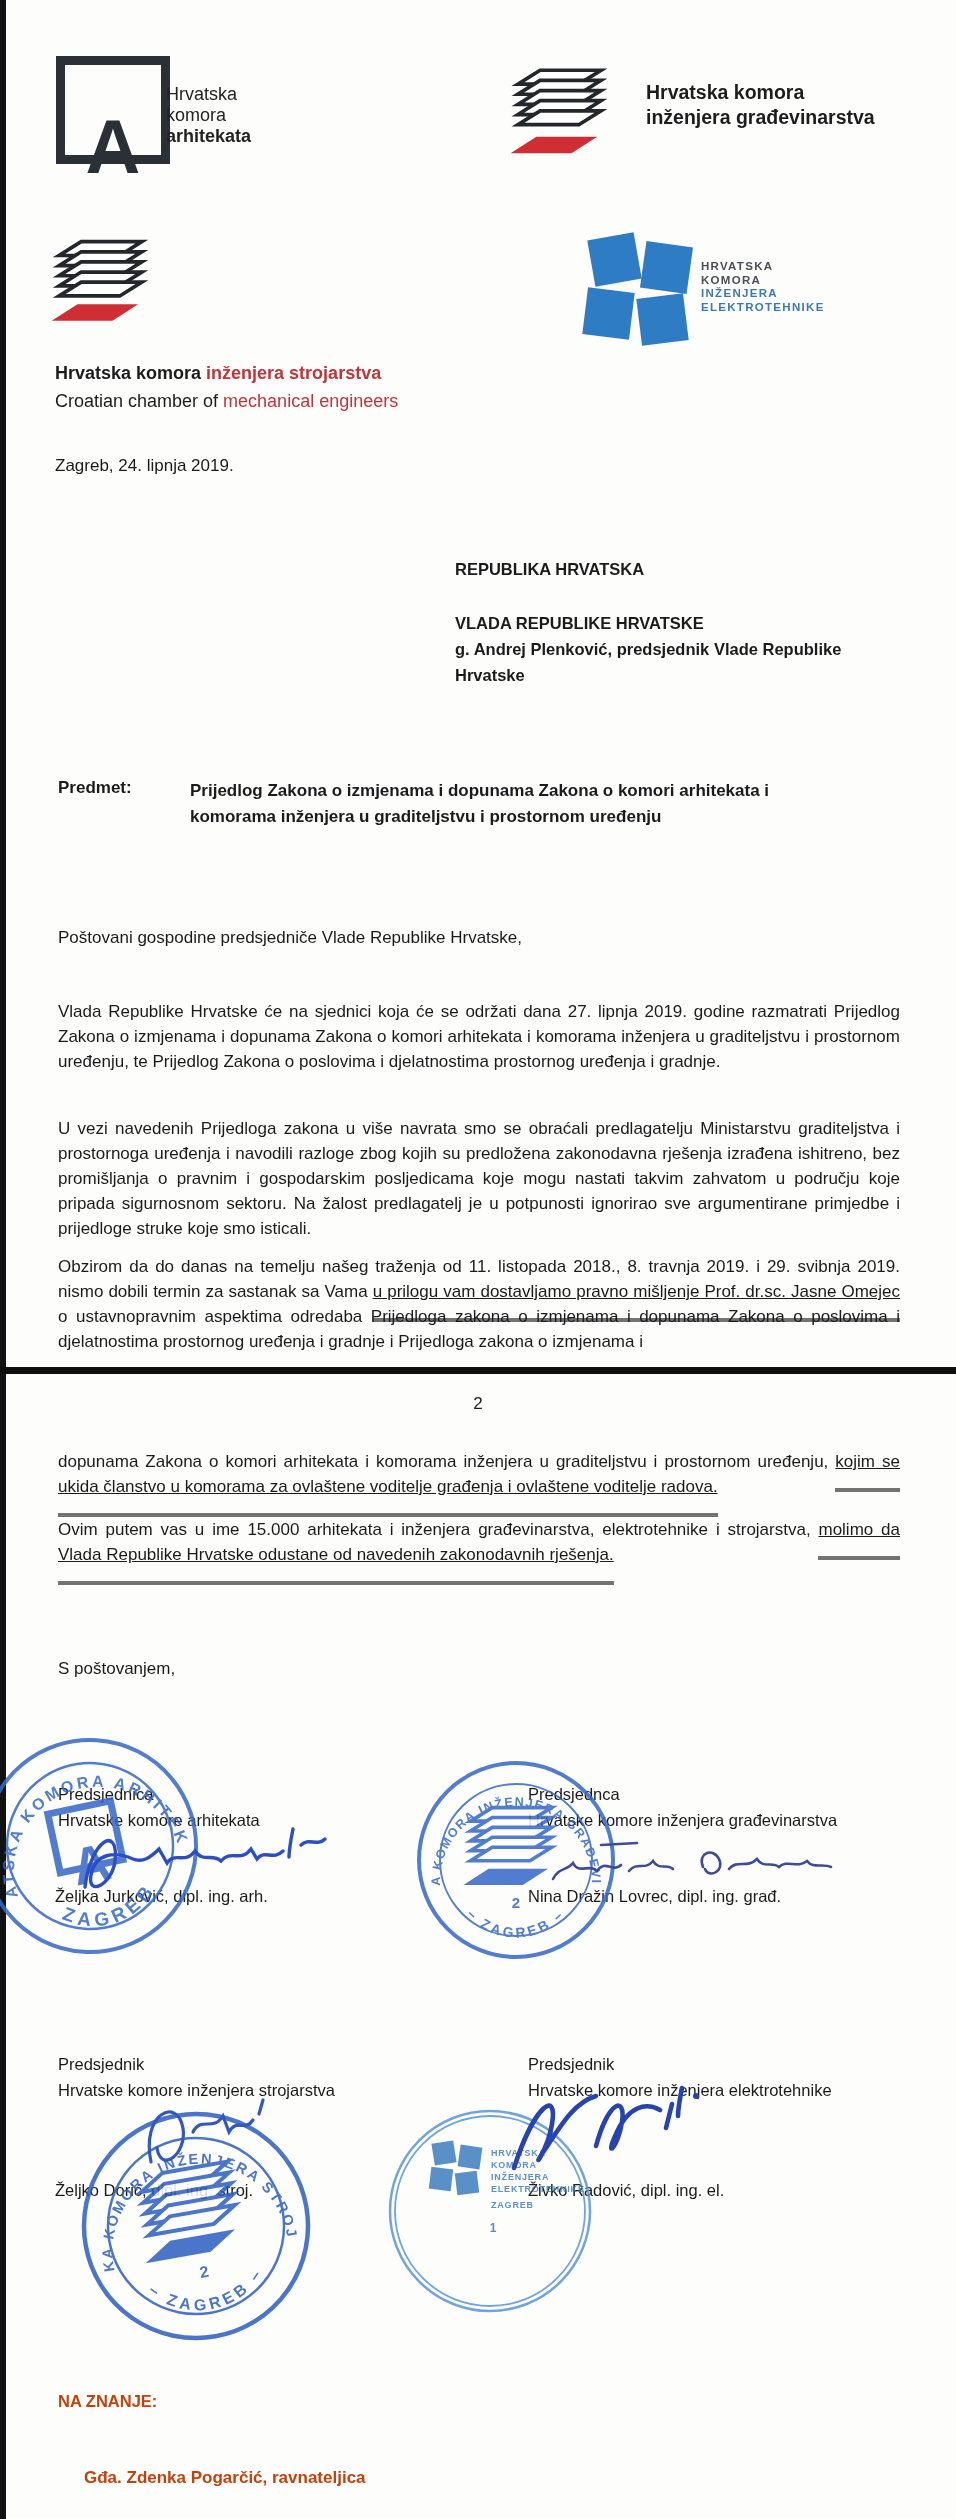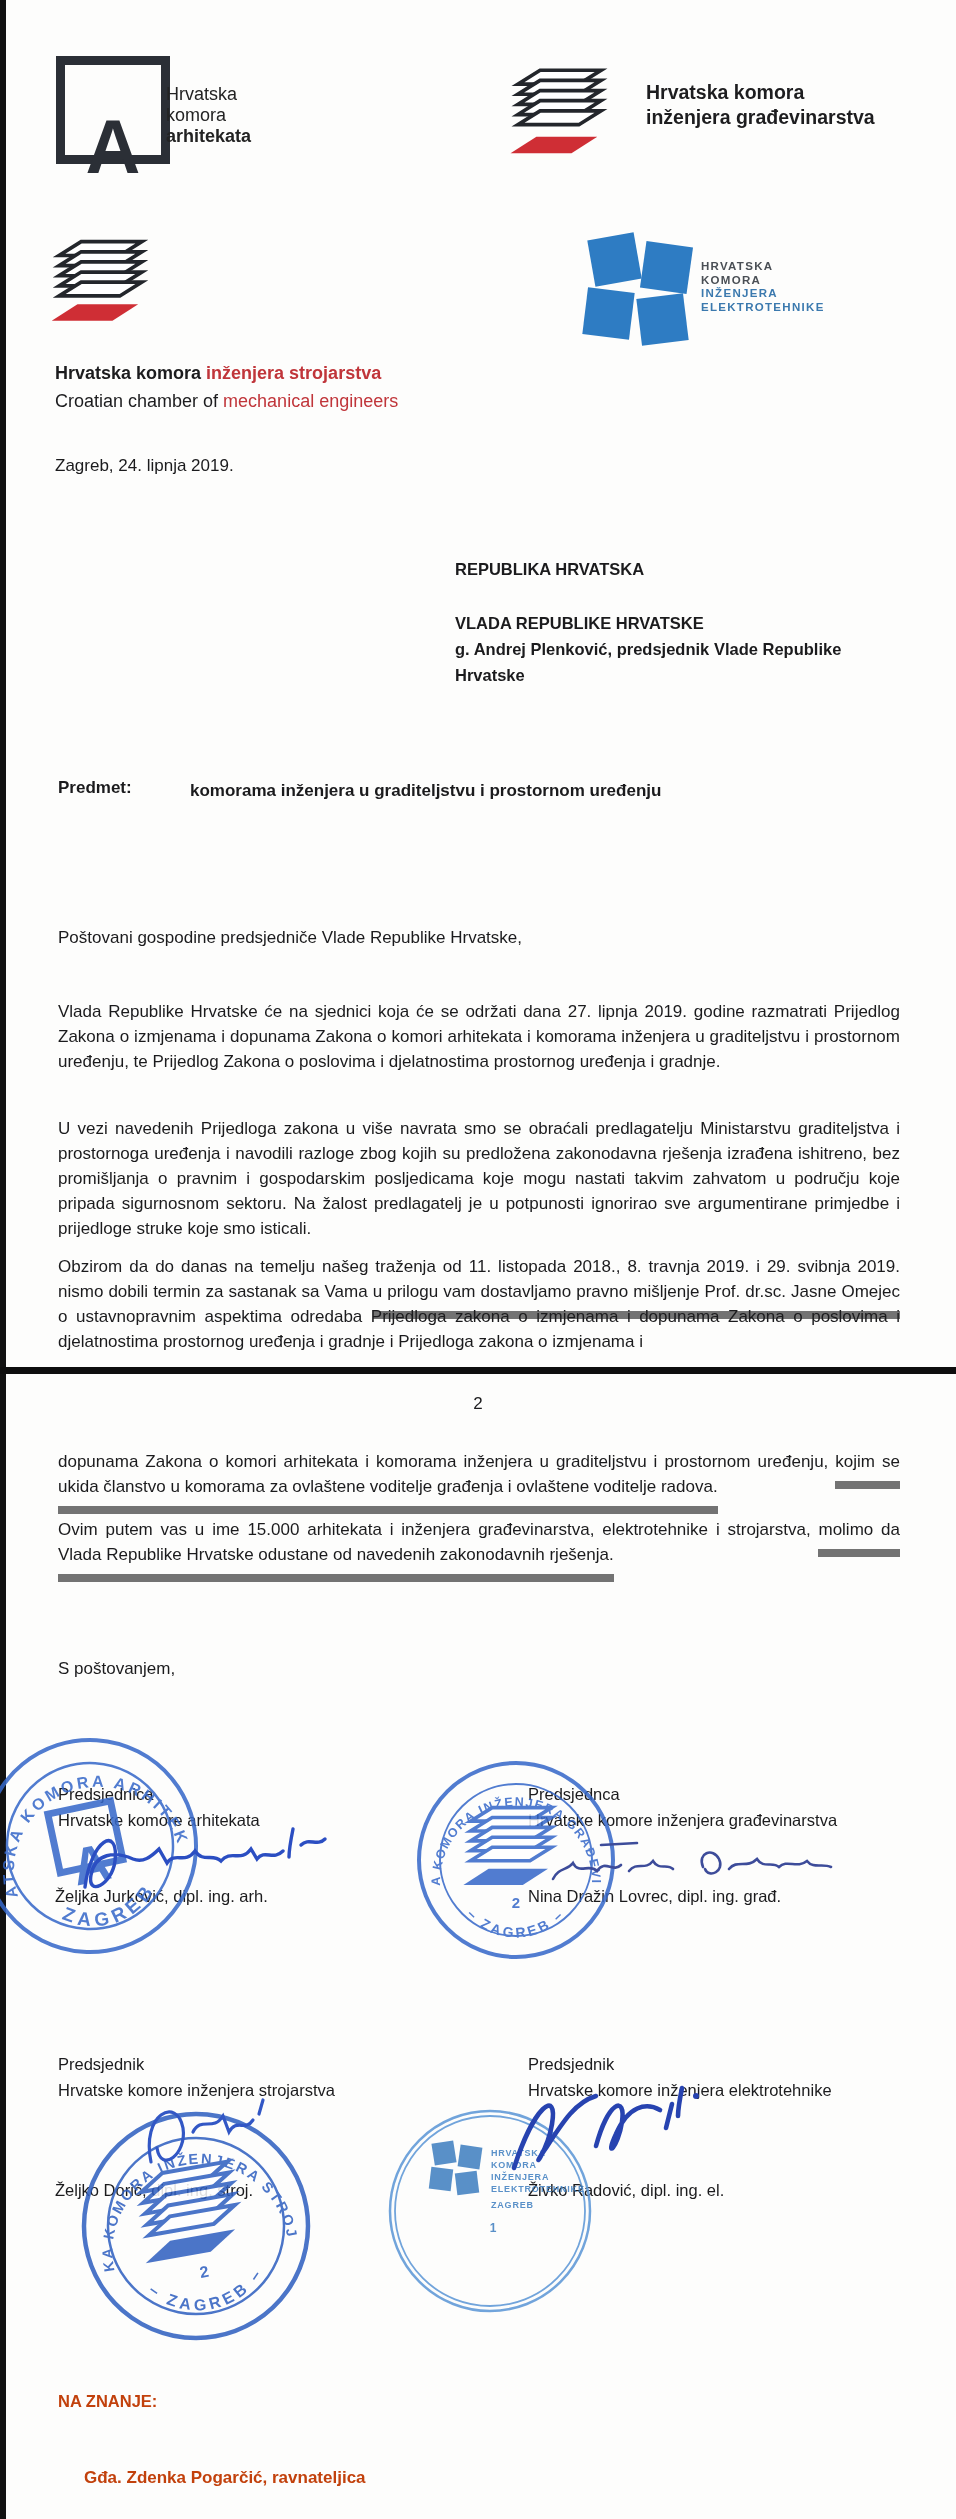--- a/index.html
+++ b/index.html
@@ -21,21 +21,21 @@
   .title-hr{left:55px;top:363px;font-size:18px;font-weight:700;color:#1c1c1e;}
   .title-en{left:55px;top:391px;font-size:18px;font-weight:400;color:#1c1c1e;}
   .red{color:#c0353a;}
   .dateline{left:55px;top:456px;font-size:17px;}
   
   .recipient{font-size:16.5px;font-weight:700;left:455px;}
   .subj-label{left:58px;top:778px;font-size:17px;font-weight:bold;}
   .subj{left:190px;top:778px;font-size:17px;font-weight:700;line-height:25.5px;}
   .salut{left:58px;top:928px;font-size:17px;}
   .para{left:58px;width:842px;font-size:17px;line-height:25px;text-align:justify;}
-  .ru{border-bottom:8px solid #737373;padding-bottom:10px;}
+  .ru{border-bottom:4px solid #737373;padding-bottom:17px;text-decoration:underline;}
   .divider{left:0;top:1367px;width:956px;height:7px;background:#0e0e0e;}
   .pagenum{left:0;top:1394px;width:956px;text-align:center;font-size:17px;}
   .closing{left:58px;top:1659px;font-size:17px;}
   .sigtitle{font-size:16.5px;line-height:26px;}
   .signame{font-size:16.5px;}
   
   .stamp{opacity:.86;}
   .z1{z-index:1}.z3{z-index:3}.z4{z-index:4}
   .footer{font-weight:700;color:#c2410c;}
 </style>
@@ -103,20 +103,21 @@
 
   <div class="abs dateline">Zagreb, 24. lipnja 2019.</div>
 
   <div class="abs recipient" style="top:560px">REPUBLIKA HRVATSKA</div>
   <div class="abs recipient" style="top:614px">VLADA REPUBLIKE HRVATSKE</div>
   <div class="abs recipient" style="top:640px">g. Andrej Plenković, predsjednik Vlade  Republike</div>
   <div class="abs recipient" style="top:666px">Hrvatske</div>
 
   <div class="abs subj-label">Predmet:</div>
   <div class="abs subj">
+    <div>Prijedlog Zakona o izmjenama i dopunama Zakona o komori arhitekata i</div>
     <div>komorama inženjera u graditeljstvu i prostornom uređenju</div>
   </div>
 
   <div class="abs salut">Poštovani gospodine predsjedniče Vlade Republike Hrvatske,</div>
 
   <div class="abs para z1" style="top:999px">Vlada Republike Hrvatske će na sjednici koja će se održati dana 27. lipnja 2019. godine razmatrati Prijedlog Zakona o izmjenama i dopunama Zakona o komori arhitekata i komorama inženjera u graditeljstvu i prostornom uređenju, te Prijedlog Zakona o poslovima i djelatnostima prostornog uređenja i gradnje.</div>
   <div class="abs para z1" style="top:1116px">U vezi navedenih Prijedloga zakona u više navrata smo se obraćali predlagatelju Ministarstvu graditeljstva i prostornoga uređenja i navodili razloge zbog kojih su predložena zakonodavna rješenja izrađena ishitreno, bez promišljanja o pravnim i gospodarskim posljedicama koje mogu nastati takvim zahvatom u području koje pripada sigurnosnom sektoru. Na žalost predlagatelj je u potpunosti ignorirao sve argumentirane primjedbe i prijedloge struke koje smo isticali.</div>
   <div class="abs para z1" style="top:1254px">
     <span>Obzirom da do danas na temelju našeg traženja od 11. listopada 2018., 8. travnja 2019. i 29. svibnja 2019. nismo dobili termin za sastanak sa Vama </span><span class="ru">u prilogu vam dostavljamo pravno mišljenje Prof. dr.sc. Jasne Omejec</span><span> o ustavnopravnim aspektima odredaba Prijedloga zakona o izmjenama i dopunama Zakona o poslovima i djelatnostima prostornog uređenja i gradnje i Prijedloga zakona o izmjenama i</span>
   </div>

